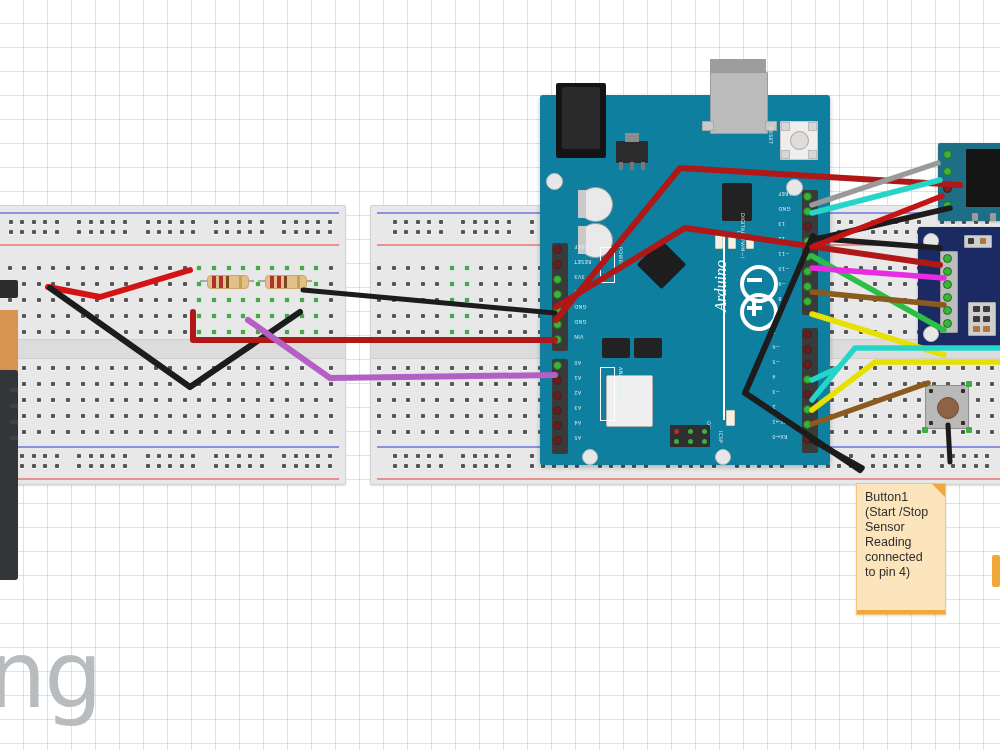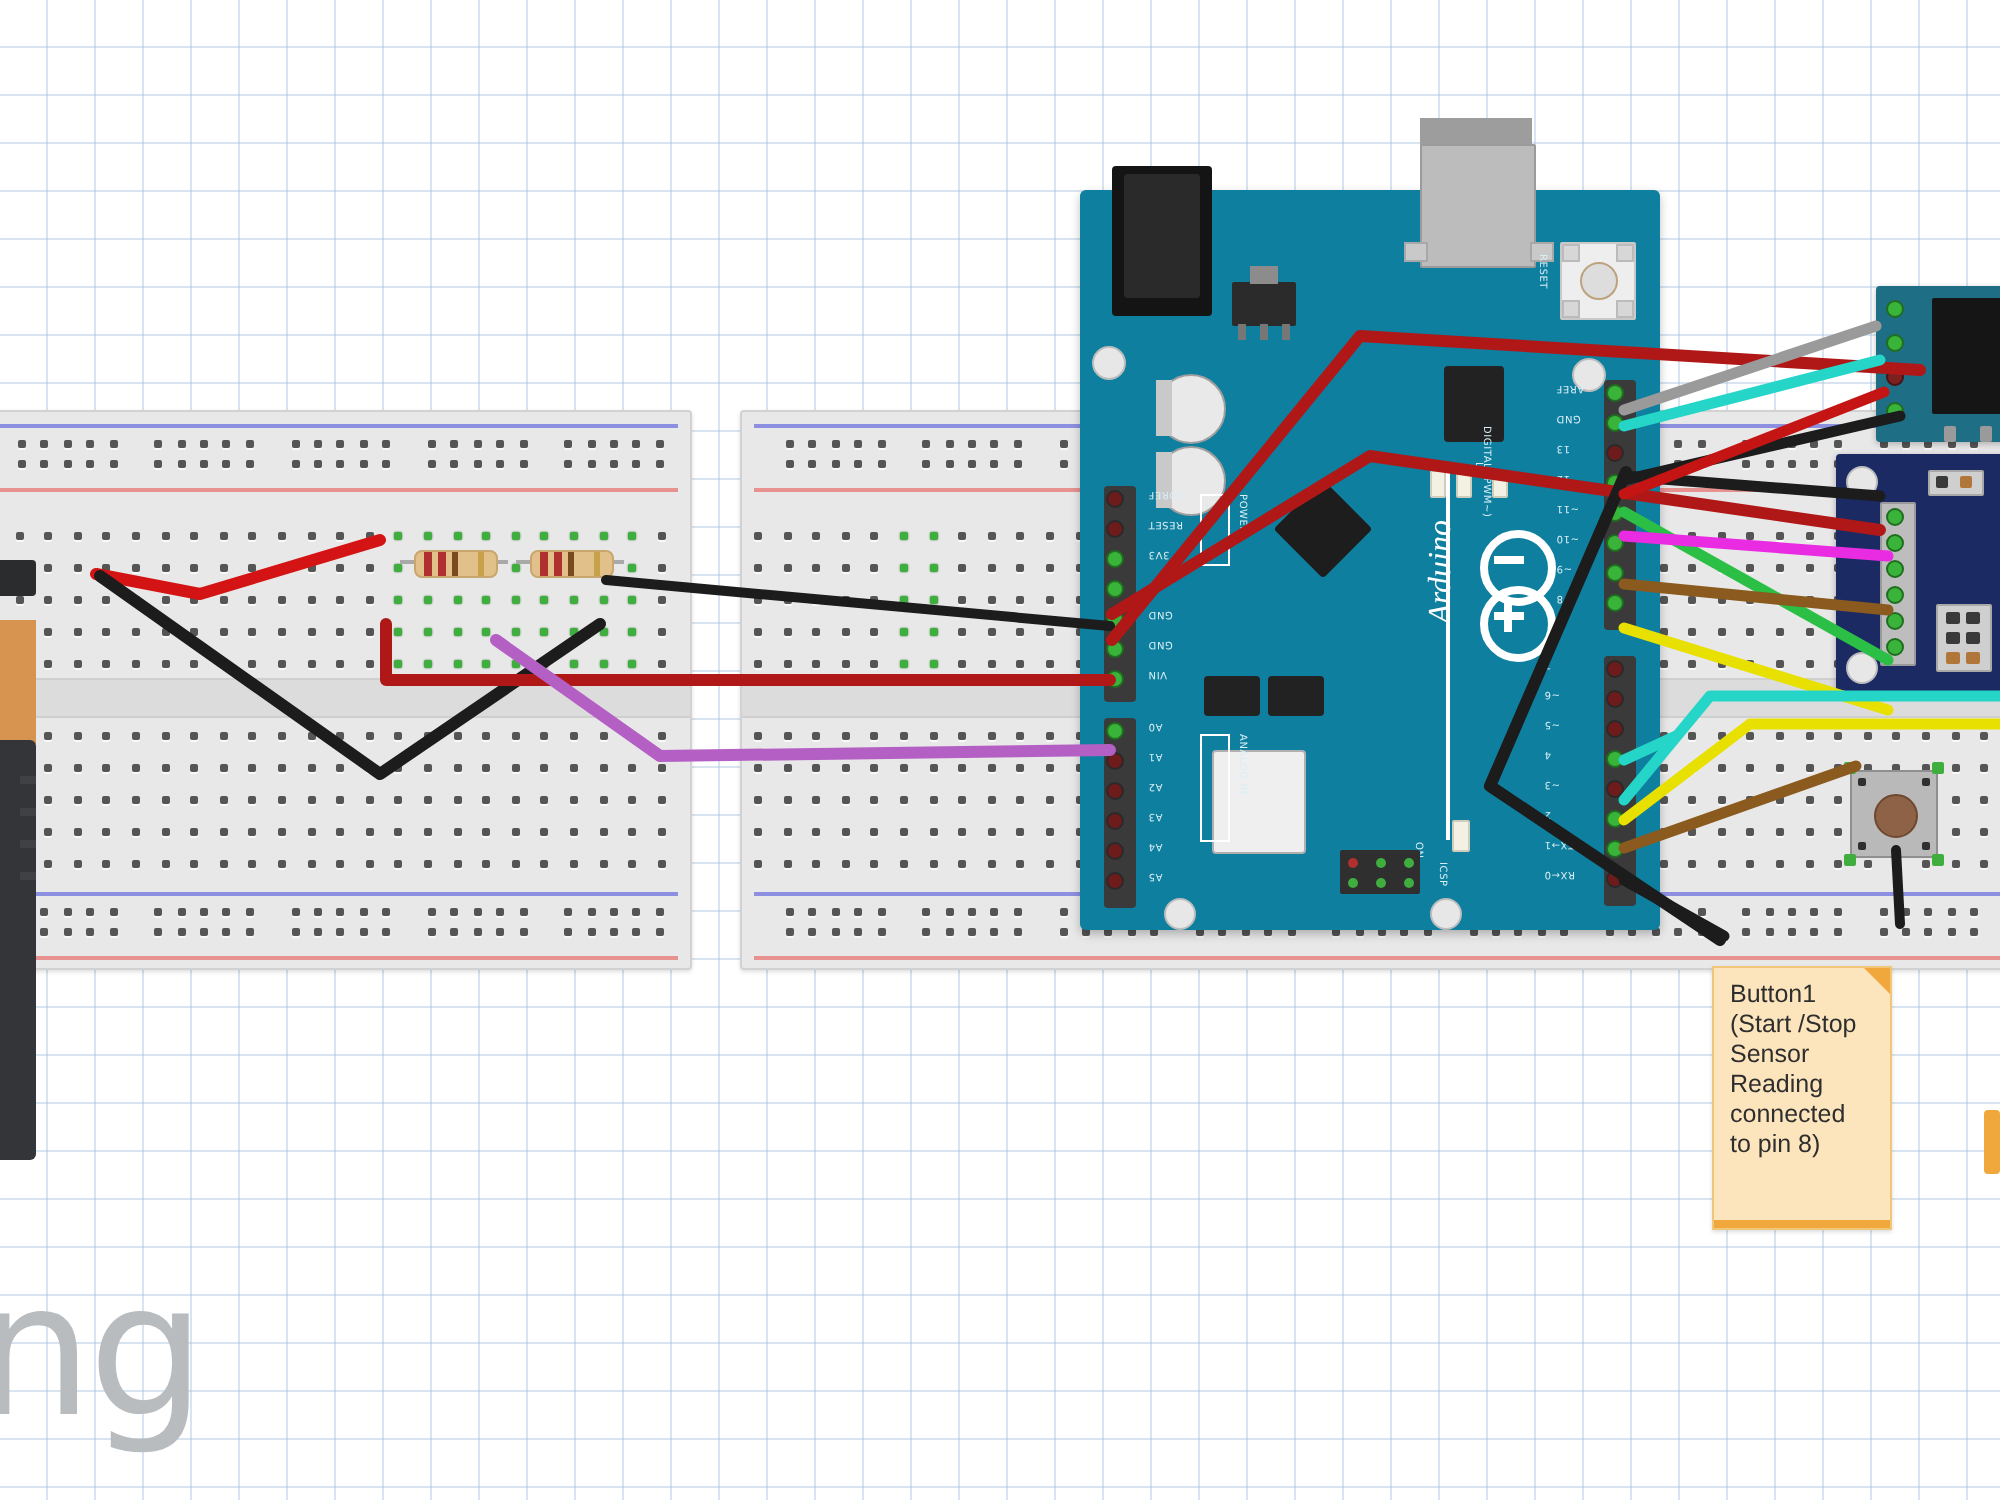--- a/index.html
+++ b/index.html
@@ -1367,19 +1367,19 @@
 
     <path class="wirepath" d="M 812,440 L 862,468" stroke="#1c1c1c" stroke-width="5.5"></path>
   </svg>
 
   <div class="note" style="left:856px;top:483px;width:88px;height:130px;">
     <div class="note-text">Button1
 (Start /Stop
 Sensor
 Reading
 connected
-to pin 8)</div>
+to pin 4)</div>
     <div class="note-fold"></div>
     <div class="note-bar"></div>
   </div>
   <div class="note-tab" style="left:992px;top:555px;width:8px;height:32px;border-radius:2px;"></div>
 
 </div>
 
 </body></html>

